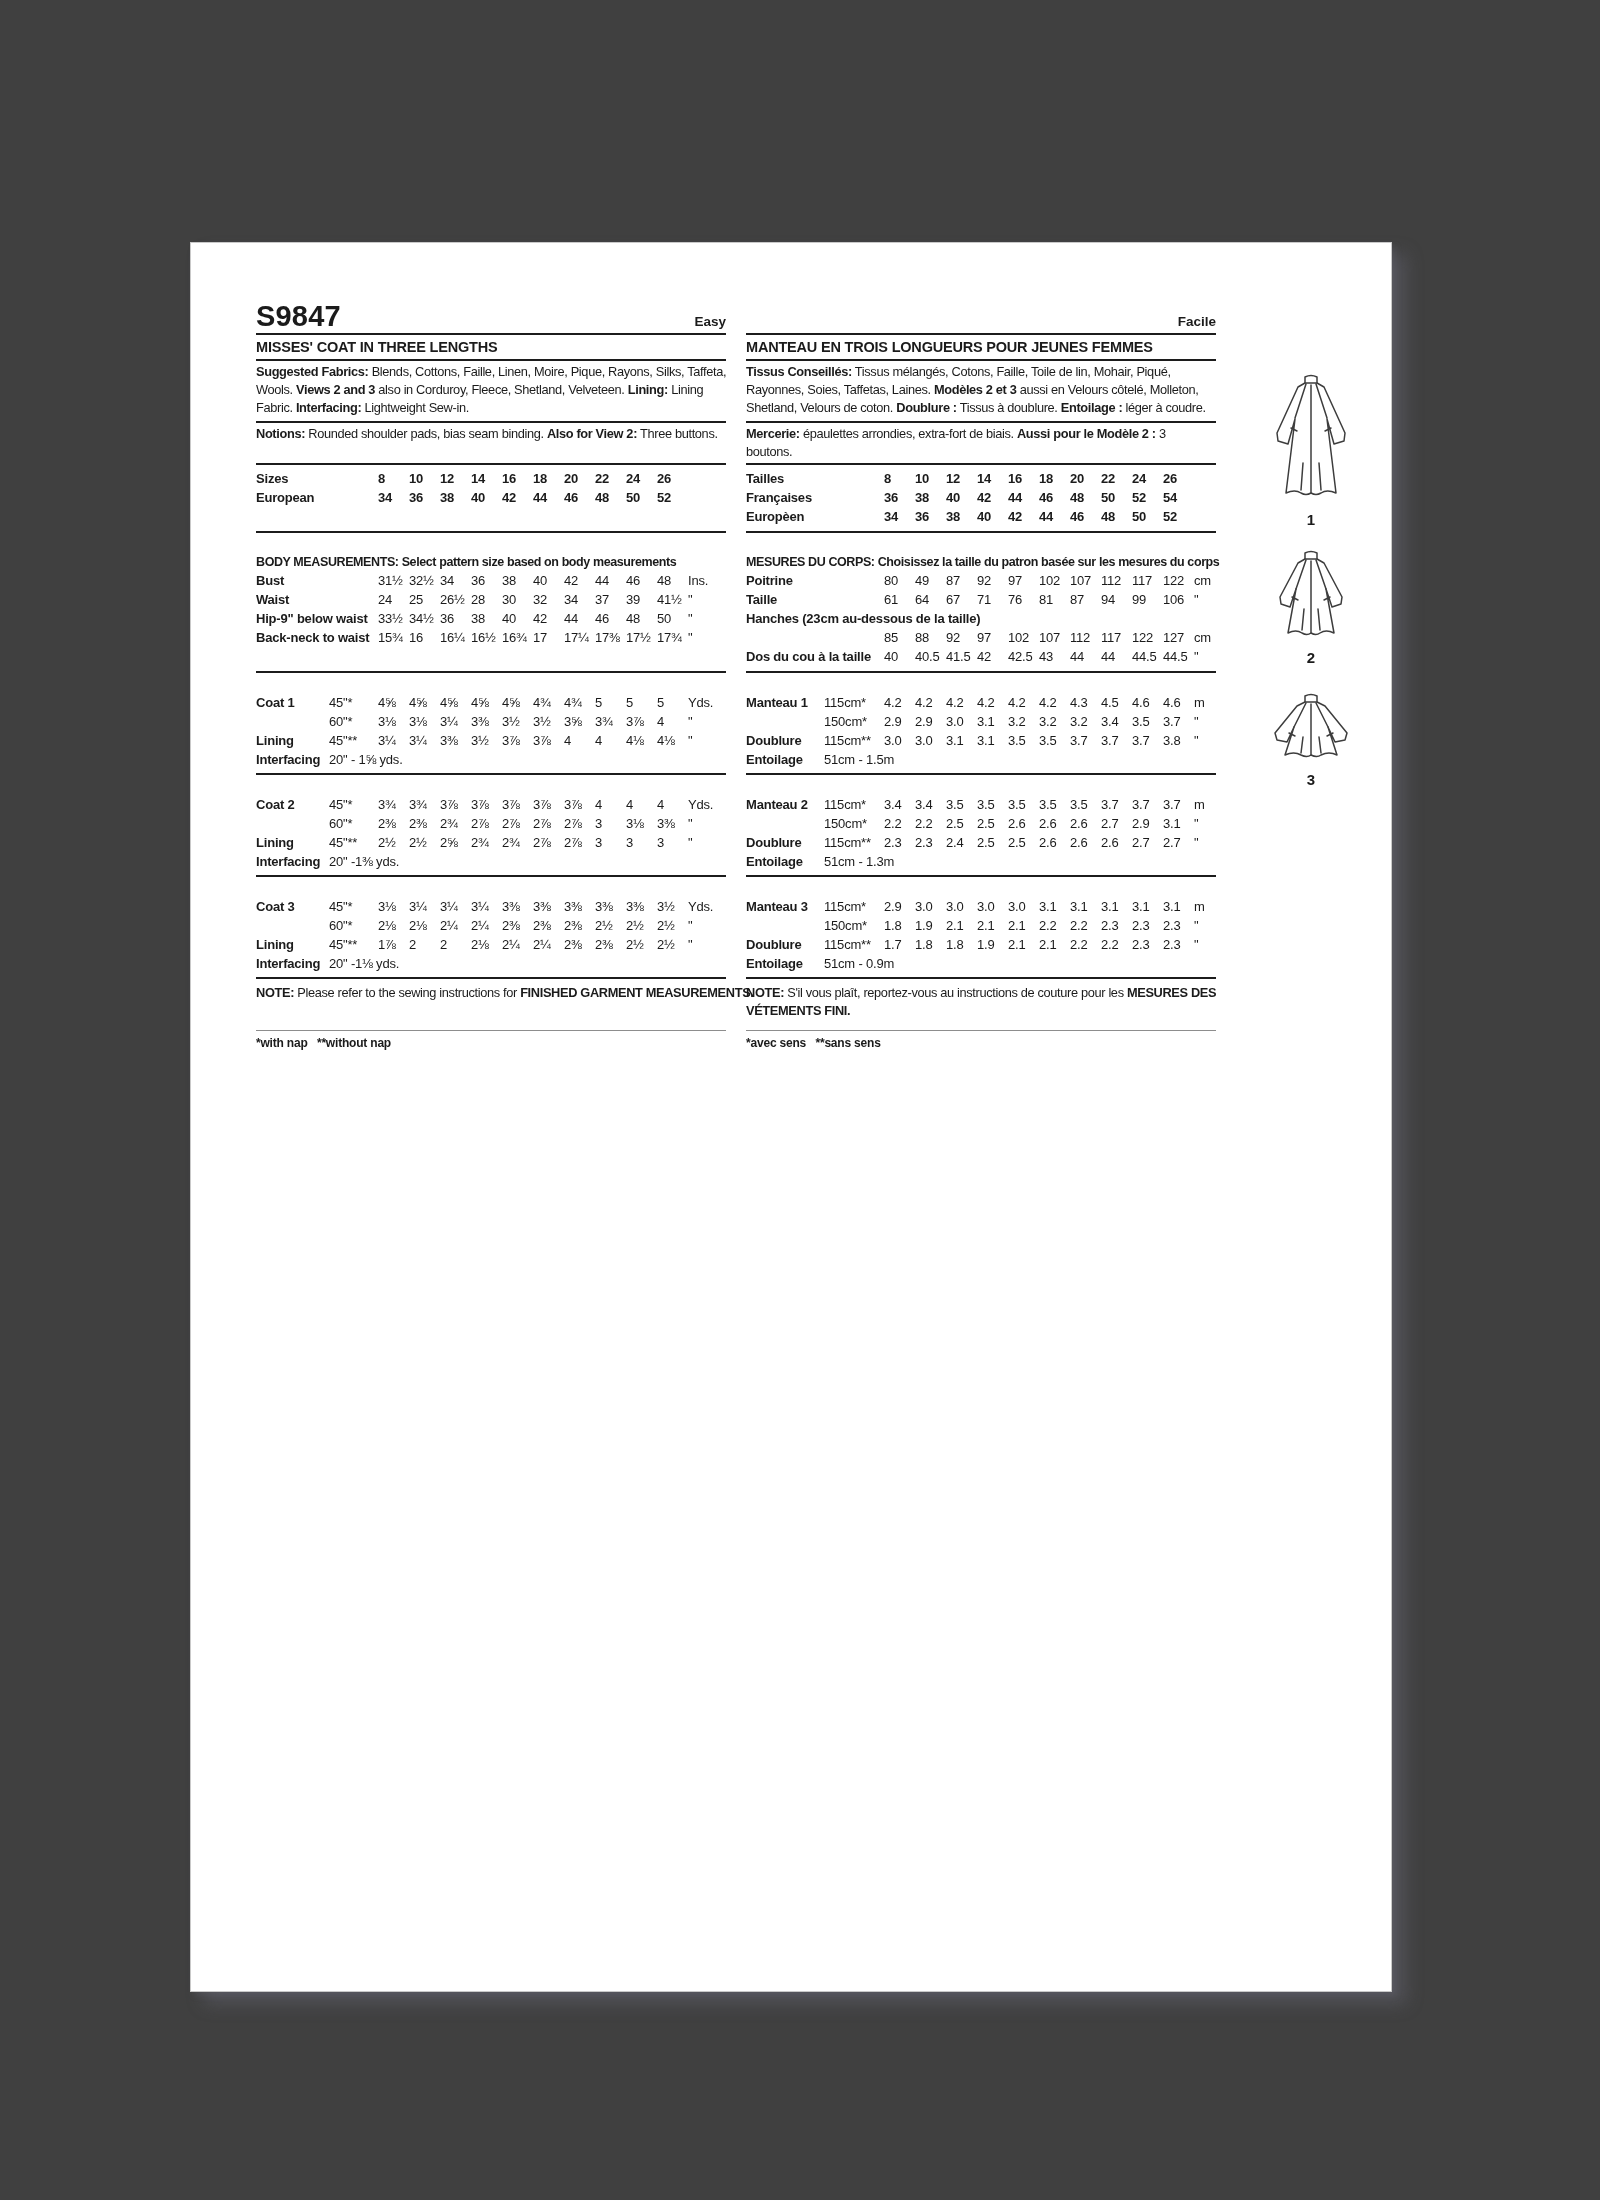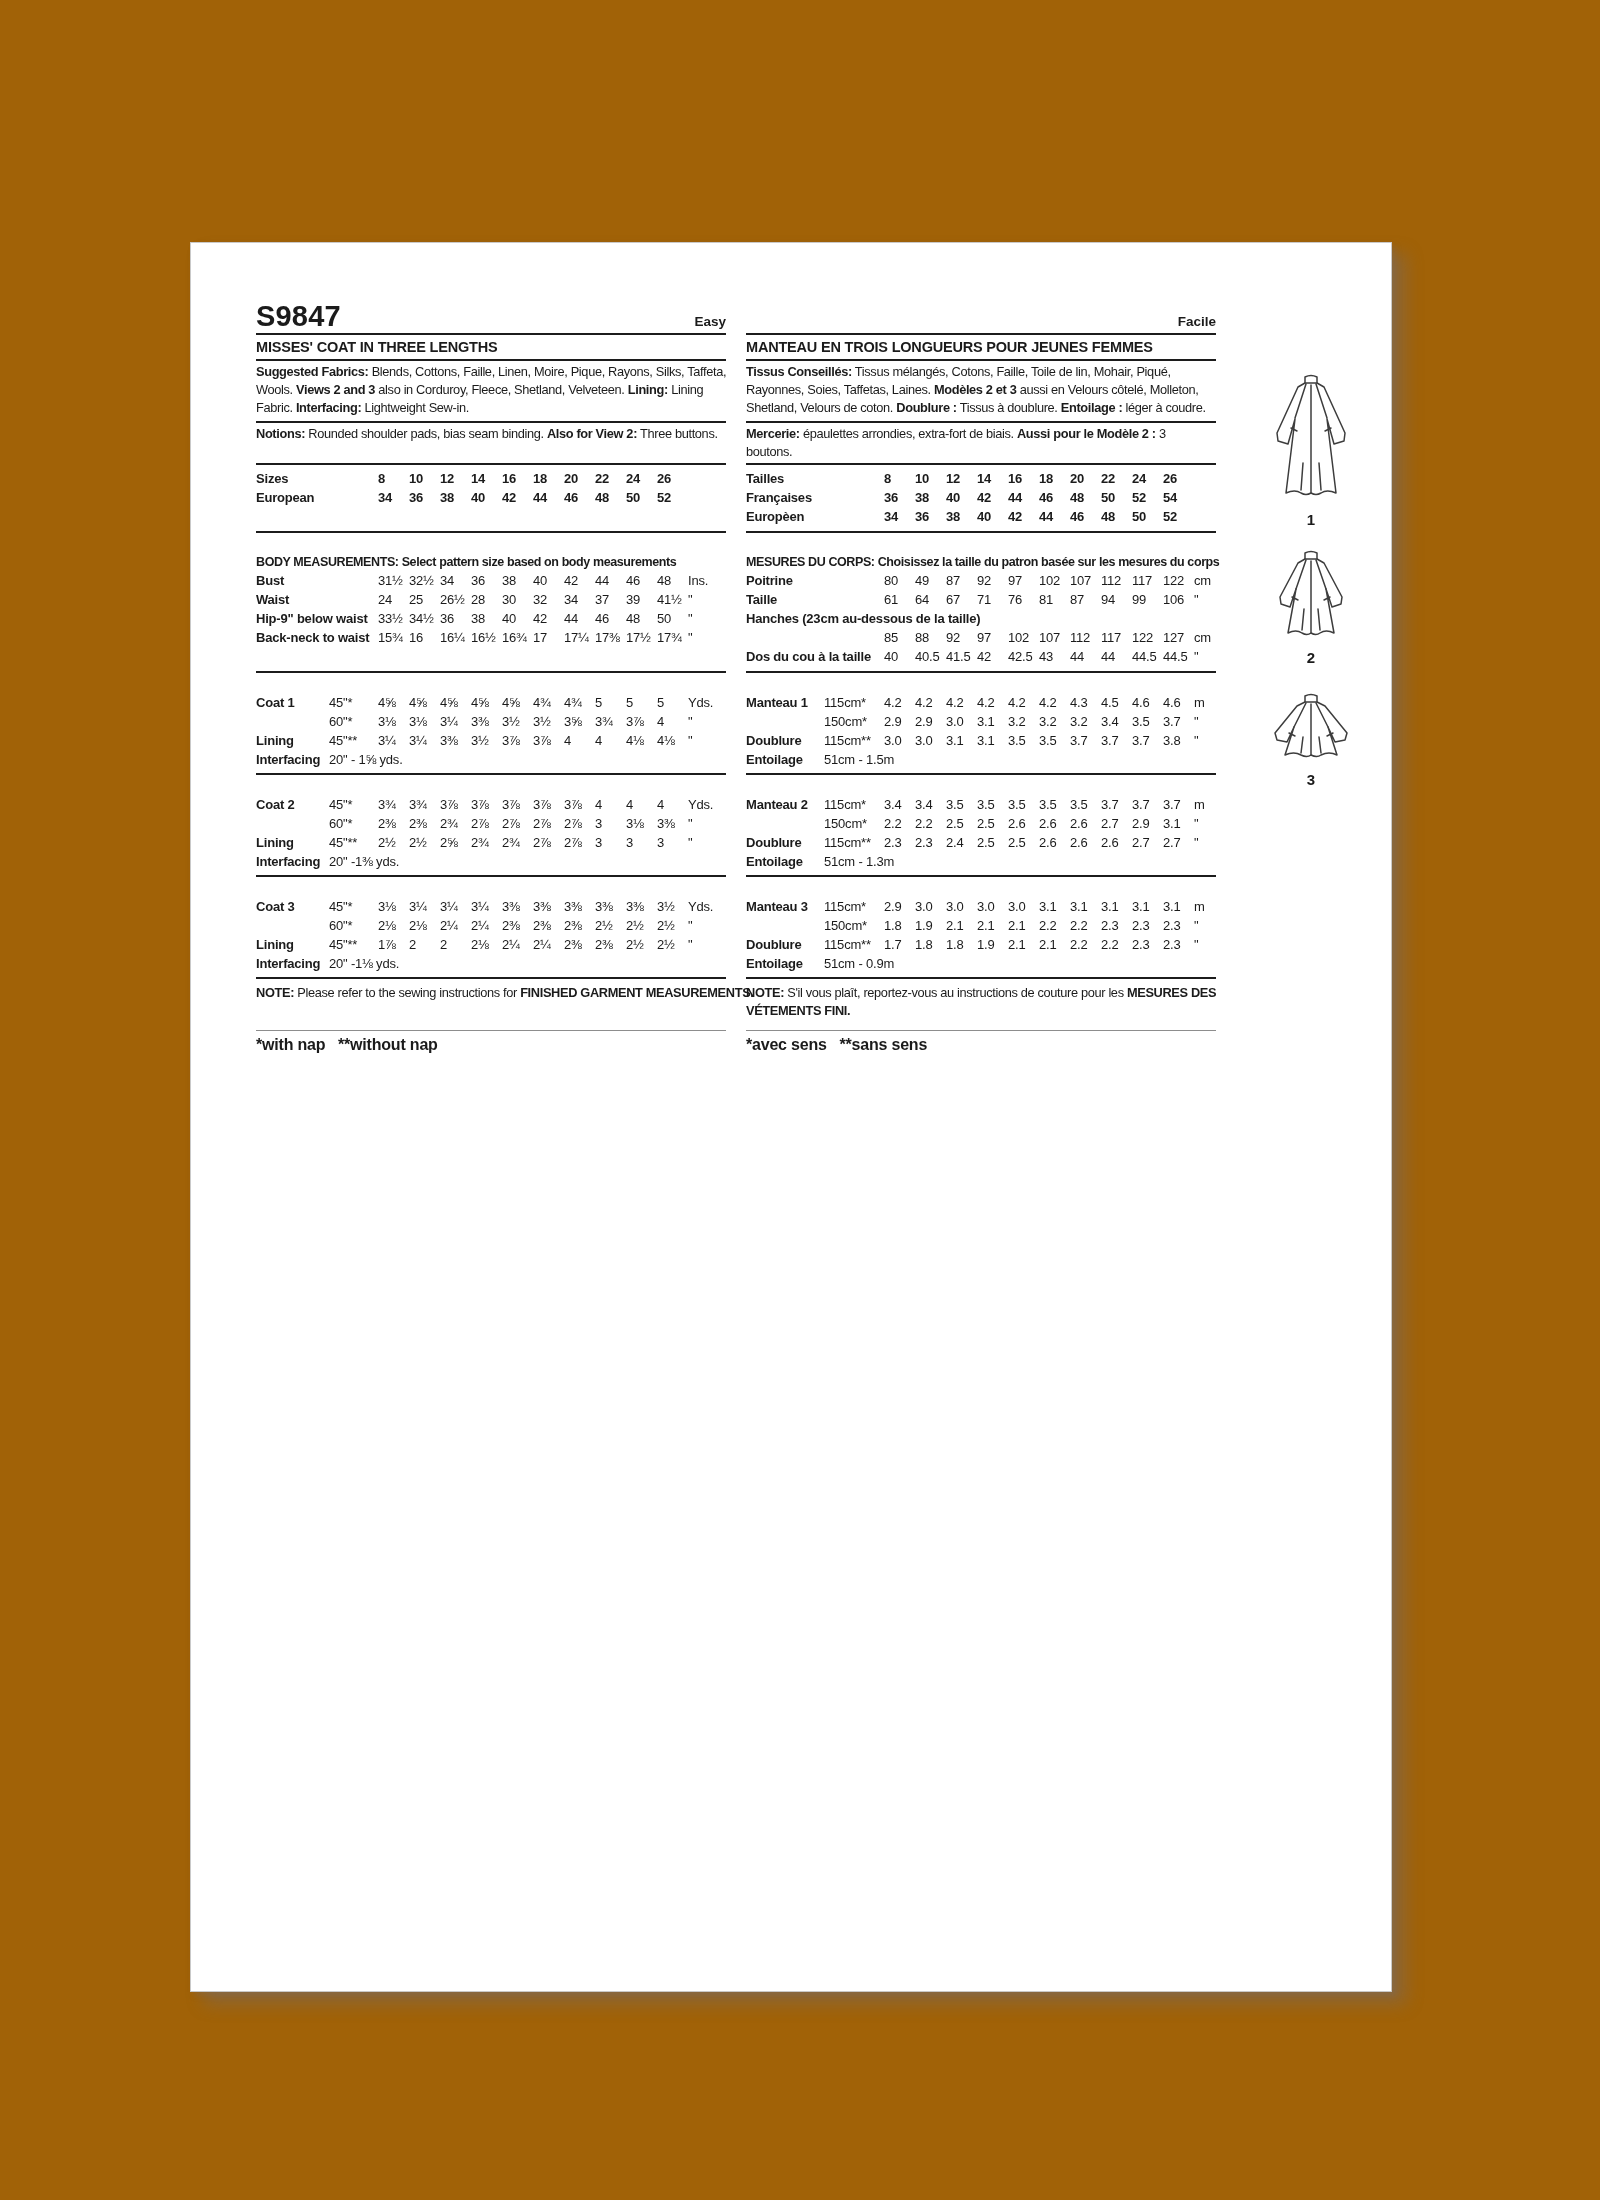--- a/index.html
+++ b/index.html
@@ -1,16 +1,16 @@
 <!DOCTYPE html>
 <html><head>
 <meta charset="utf-8">
 <style>
   html,body{margin:0;padding:0;background:#ffffff;}
-  .stage{position:relative;width:1600px;height:2200px;background:#a16207;overflow:hidden;
+  .stage{position:relative;width:1600px;height:2200px;background:#404040;overflow:hidden;
          font-family:"Liberation Sans", sans-serif;color:#1b1b1b;}
   .sheet{position:absolute;left:190px;top:242px;width:1200px;height:1748px;background:#ffffff;
          border:1px solid #c9c9c9;
          box-shadow:14px 12px 16px rgba(110,110,125,.38), 4px 4px 6px rgba(110,110,125,.22);}
   .col{position:absolute;top:55px;width:470px;}
   .col-en{left:65px;}
   .col-fr{left:555px;}
   .titlebar{height:32px;display:flex;align-items:flex-end;justify-content:space-between;margin-bottom:3px;}
   .code{font-size:29px;font-weight:bold;line-height:27px;letter-spacing:.2px;}
   .difficulty{font-size:13.5px;font-weight:bold;padding-bottom:1px;margin-left:auto;}
@@ -28,21 +28,21 @@
   .b{font-weight:bold;}
   .thead{font-size:12.5px;font-weight:bold;line-height:18px;letter-spacing:-.4px;white-space:nowrap;}
   .trow{display:grid;line-height:19px;font-size:13px;letter-spacing:-.2px;}
   .col-en .trow{grid-template-columns:73px 49px repeat(10,31px) 1fr;}
   .col-fr .trow{grid-template-columns:78px 60px repeat(10,31px) 1fr;}
   .tlabel{font-weight:bold;white-space:nowrap;}
   .twidth,.tval,.tunit,.tspan{white-space:nowrap;}
   .tspan{grid-column:2 / -1;}
   .boldvals .tval{font-weight:bold;}
   .footrule{height:1px;background:#8d8d8d;margin-top:2px;}
-  .footnote{font-size:16px;font-weight:bold;padding-top:5px;letter-spacing:-.2px;white-space:nowrap;}
+  .footnote{font-size:12px;font-weight:bold;padding-top:5px;letter-spacing:-.2px;white-space:nowrap;}
   .view{position:absolute;text-align:center;}
   .view-1{left:1066px;top:128px;width:108px;}
   .view-2{left:1068px;top:306px;width:104px;}
   .view-3{left:1062px;top:450px;width:116px;}
   .viewlabel{font-size:15px;font-weight:bold;margin-top:8px;}
   svg.coat{display:block;margin:0 auto;}
   svg.coat path{fill:none;stroke:#3d3d3d;stroke-width:1.5;stroke-linejoin:round;stroke-linecap:round;}
   svg.coat path.fillw{fill:#ffffff;}
 </style>
 </head>

